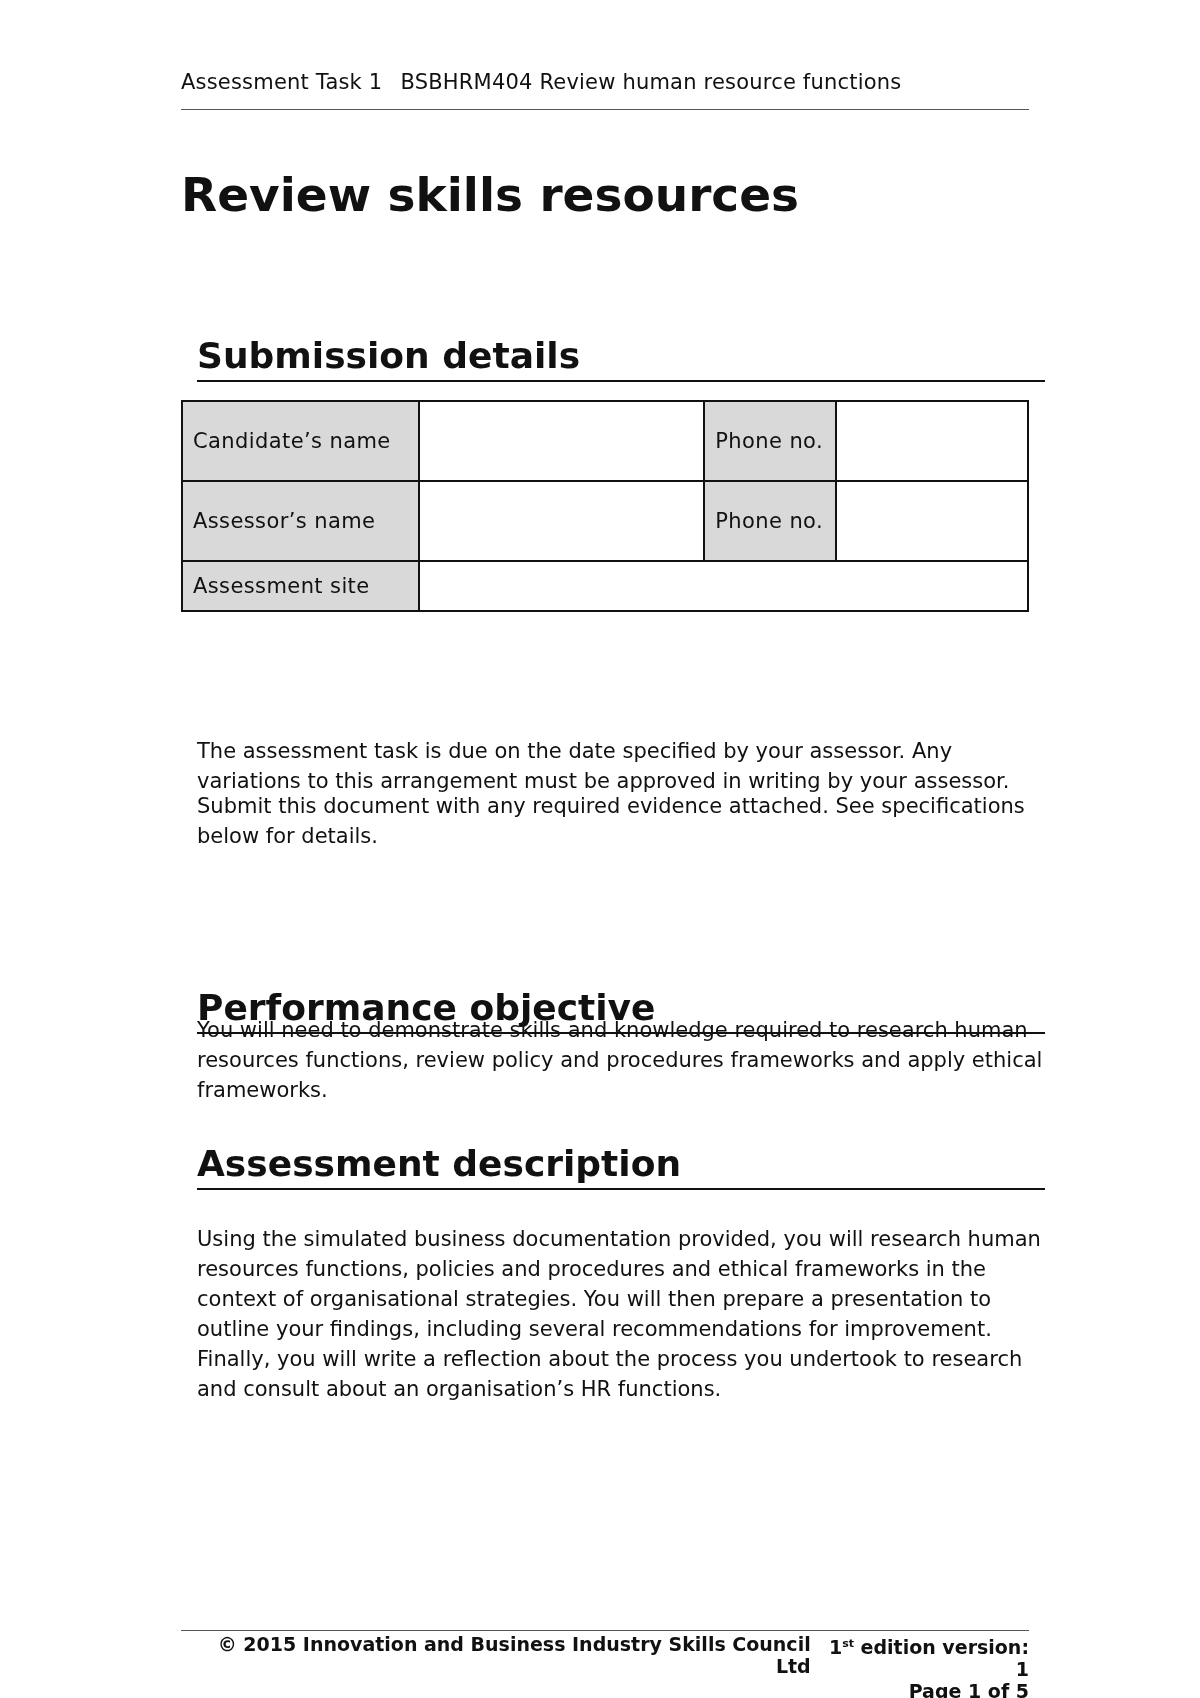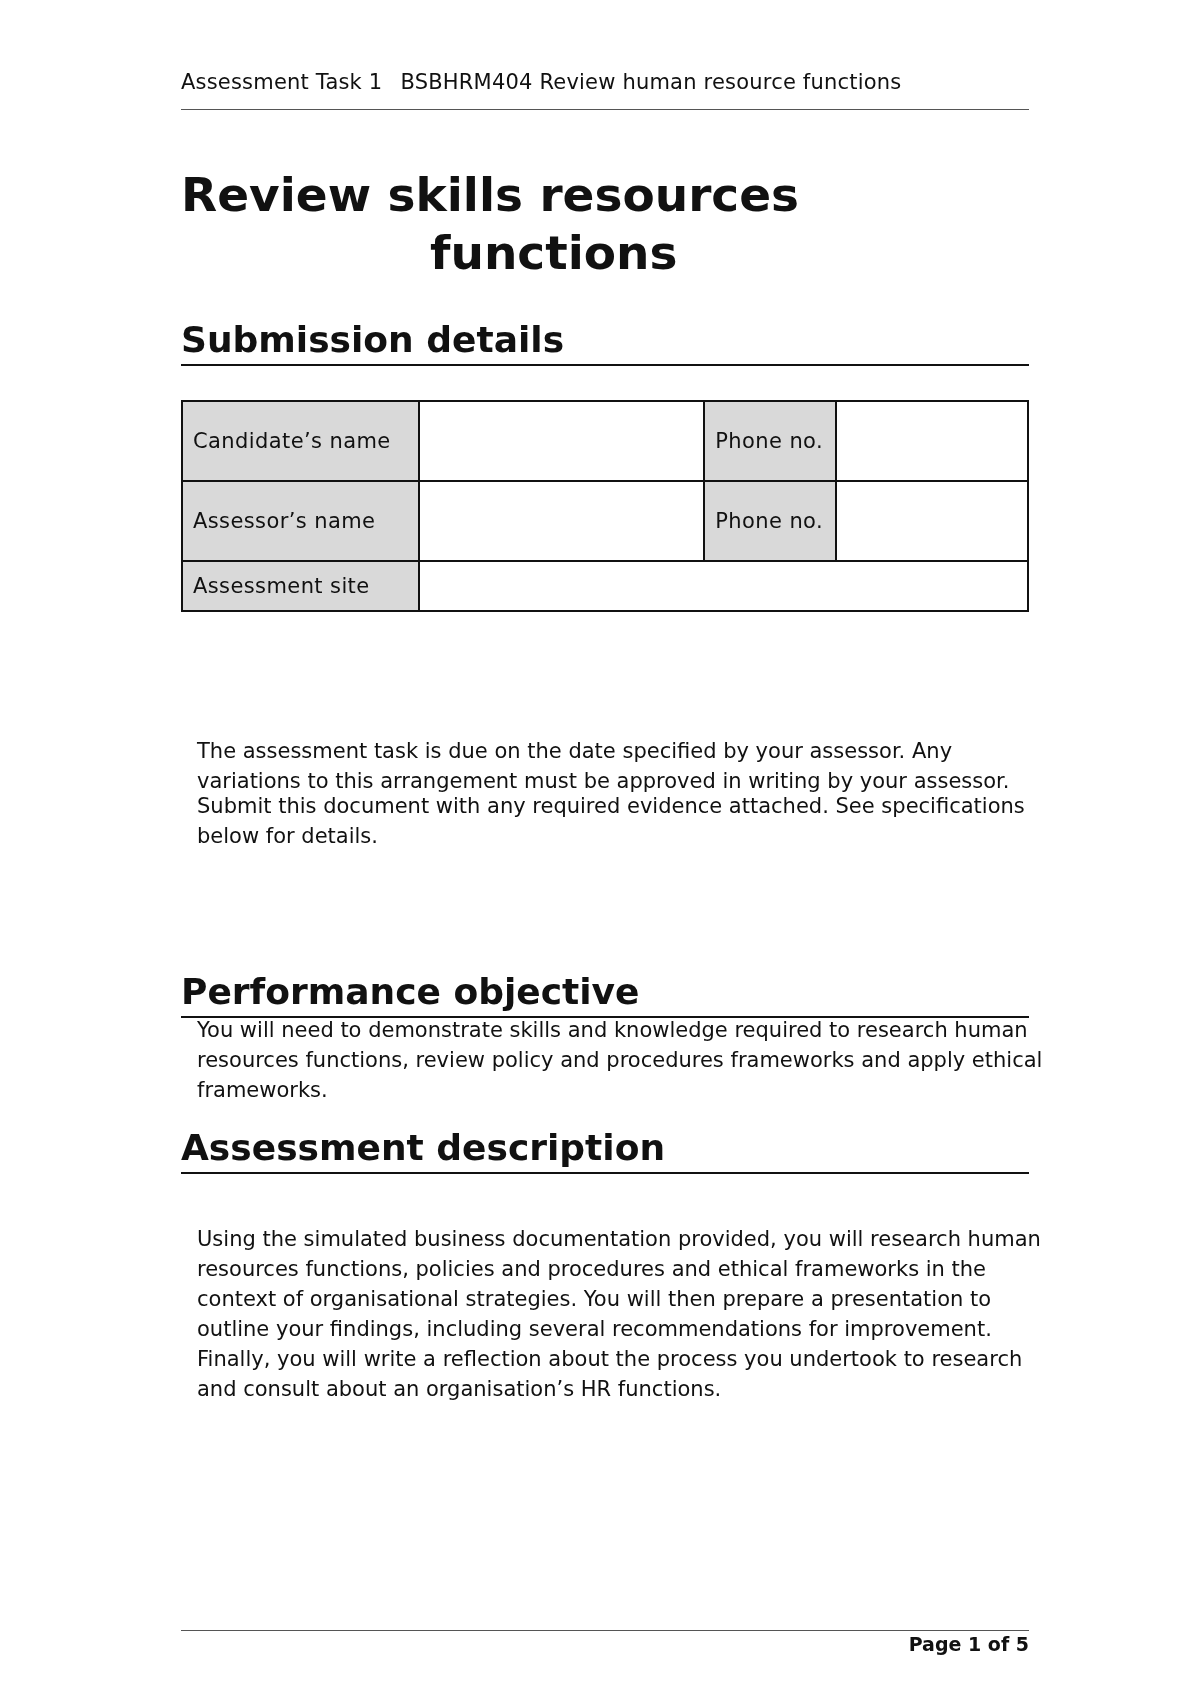--- a/index.html
+++ b/index.html
@@ -2,21 +2,21 @@
 <html><head>
 <meta charset="utf-8">
 <style>
   html, body { margin: 0; padding: 0; background: #ffffff; }
   body { width: 1200px; height: 1698px; position: relative; font-family: "DejaVu Sans", sans-serif; color: #111; }
   .page { position: absolute; left: 181px; top: 0; width: 848px; }
   .running-header { position: absolute; top: 70px; left: 0; width: 848px; font-size: 21px; letter-spacing: 0.2px; padding-bottom: 15px; border-bottom: 1px solid #555; white-space: nowrap; }
   .running-header span + span { margin-left: 18px; }
   .title { position: absolute; top: 166px; left: 0; width: 848px; font-size: 47px; font-weight: bold; line-height: 58px; margin: 0; }
   .title .line2 { display: block; padding-left: 249px; }
-  h2 { margin: 0; font-size: 36px; font-weight: bold; border-bottom: 2px solid #111; padding-bottom: 2px; position: absolute; left: 0; width: 848px; line-height: 44px; }
+  h2 { margin: 16px; font-size: 36px; font-weight: bold; border-bottom: 2px solid #111; padding-bottom: 2px; position: absolute; left: 0; width: 848px; line-height: 44px; }
   .h-submission { top: 318px; }
   .h-performance { top: 970px; }
   .h-assessment { top: 1126px; }
   table.details { position: absolute; top: 400px; left: 0; width: 848px; border-collapse: collapse; font-size: 21px; }
   table.details td { border: 2px solid #111; padding: 6px 10px; line-height: 30px; vertical-align: middle; }
   table.details td.label { background: #d9d9d9; font-weight: 500; letter-spacing: 0.4px; }
   .c1 { width: 216px; } .c2 { width: 266px; } .c3 { width: 110px; } .c4 { width: 172px; }
   .r1 td, .r2 td, .r4 td { height: 66px; }
   .r3 td { height: 36px; }
   p { margin: 16px; font-size: 21px; line-height: 30px; position: absolute; left: 0; width: 848px; }
@@ -32,21 +32,20 @@
 <body>
 
 <div class="page">
 
   <div class="running-header">
     <span>Assessment Task 1</span><span>BSBHRM404 Review human resource functions</span>
   </div>
 
   <h1 class="title">
     <span>Review skills resources</span>
-    <span class="line2">functions</span>
   </h1>
 
   <h2 class="h-submission">Submission details</h2>
 
   <table class="details">
     <tbody>
         <tr class="r1">
       <td class="label c1">Candidate’s name</td>
       <td class="c2"></td>
       <td class="label c3">Phone no.</td>
@@ -68,16 +67,20 @@
   <p class="p-due">The assessment task is due on the date specified by your assessor. Any variations to this arrangement must be approved in writing by your assessor.</p>
   <p class="p-submit">Submit this document with any required evidence attached. See specifications below for details.</p>
 
   <h2 class="h-performance">Performance objective</h2>
   <p class="p-perf">You will need to demonstrate skills and knowledge required to research human resources functions, review policy and procedures frameworks and apply ethical frameworks.</p>
 
   <h2 class="h-assessment">Assessment description</h2>
   <p class="p-desc">Using the simulated business documentation provided, you will research human resources functions, policies and procedures and ethical frameworks in the context of organisational strategies. You will then prepare a presentation to outline your findings, including several recommendations for improvement. Finally, you will write a reflection about the process you undertook to research and consult about an organisation’s HR functions.</p>
 
   <div class="footer">
+    <div class="row1">
+      <span>© 2015 Innovation and Business Industry Skills Council Ltd</span>
+      <span><span>1</span><sup>st</sup><span> edition version: 1</span></span>
+    </div>
     <div>Page 1 of 5</div>
   </div>
 
 </div>
 
 </body></html>

